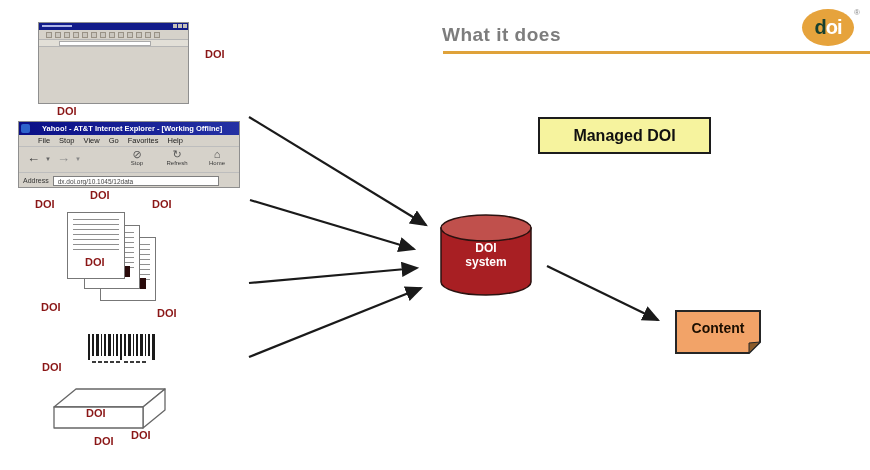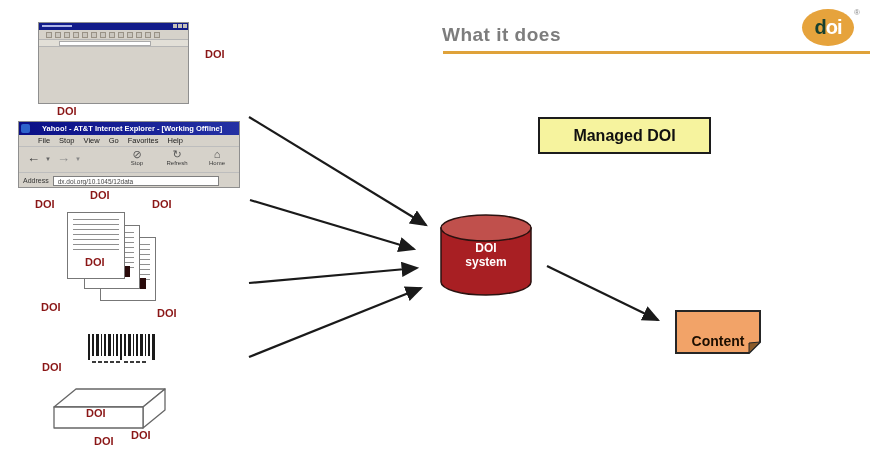--- a/index.html
+++ b/index.html
@@ -18,21 +18,21 @@
   .logo-reg{position:absolute;left:854px;top:8px;font-size:8px;color:#8a8a8a;}
 
   
   .managed{position:absolute;left:538px;top:117px;width:169px;height:33px;background:#f6f39e;
            border:2px solid #1c1c1c;display:flex;align-items:center;justify-content:center;
            font-size:16px;font-weight:bold;color:#101010;}
   .cyl{position:absolute;left:438px;top:212px;width:96px;height:88px;}
   .cyl-text{position:absolute;left:438px;top:241px;width:96px;text-align:center;
             color:#ffffff;font-size:12px;font-weight:bold;line-height:14px;}
   .content-box{position:absolute;left:675px;top:310px;width:86px;height:44px;}
-  .content-label{position:absolute;left:675px;top:333px;width:86px;text-align:center;
+  .content-label{position:absolute;left:675px;top:320px;width:86px;text-align:center;
                  font-size:14px;font-weight:bold;color:#1c0e00;}
 
   
   .doi-tag{position:absolute;color:#8a1616;font-weight:bold;font-size:11px;line-height:1;
            letter-spacing:0;}
 
   
   .b1{position:absolute;left:38px;top:22px;width:149px;height:80px;background:#d6d2ca;
       border:1px solid #8f8f8f;}
   .b1-title{height:7px;background:#121c8a;position:relative;}

